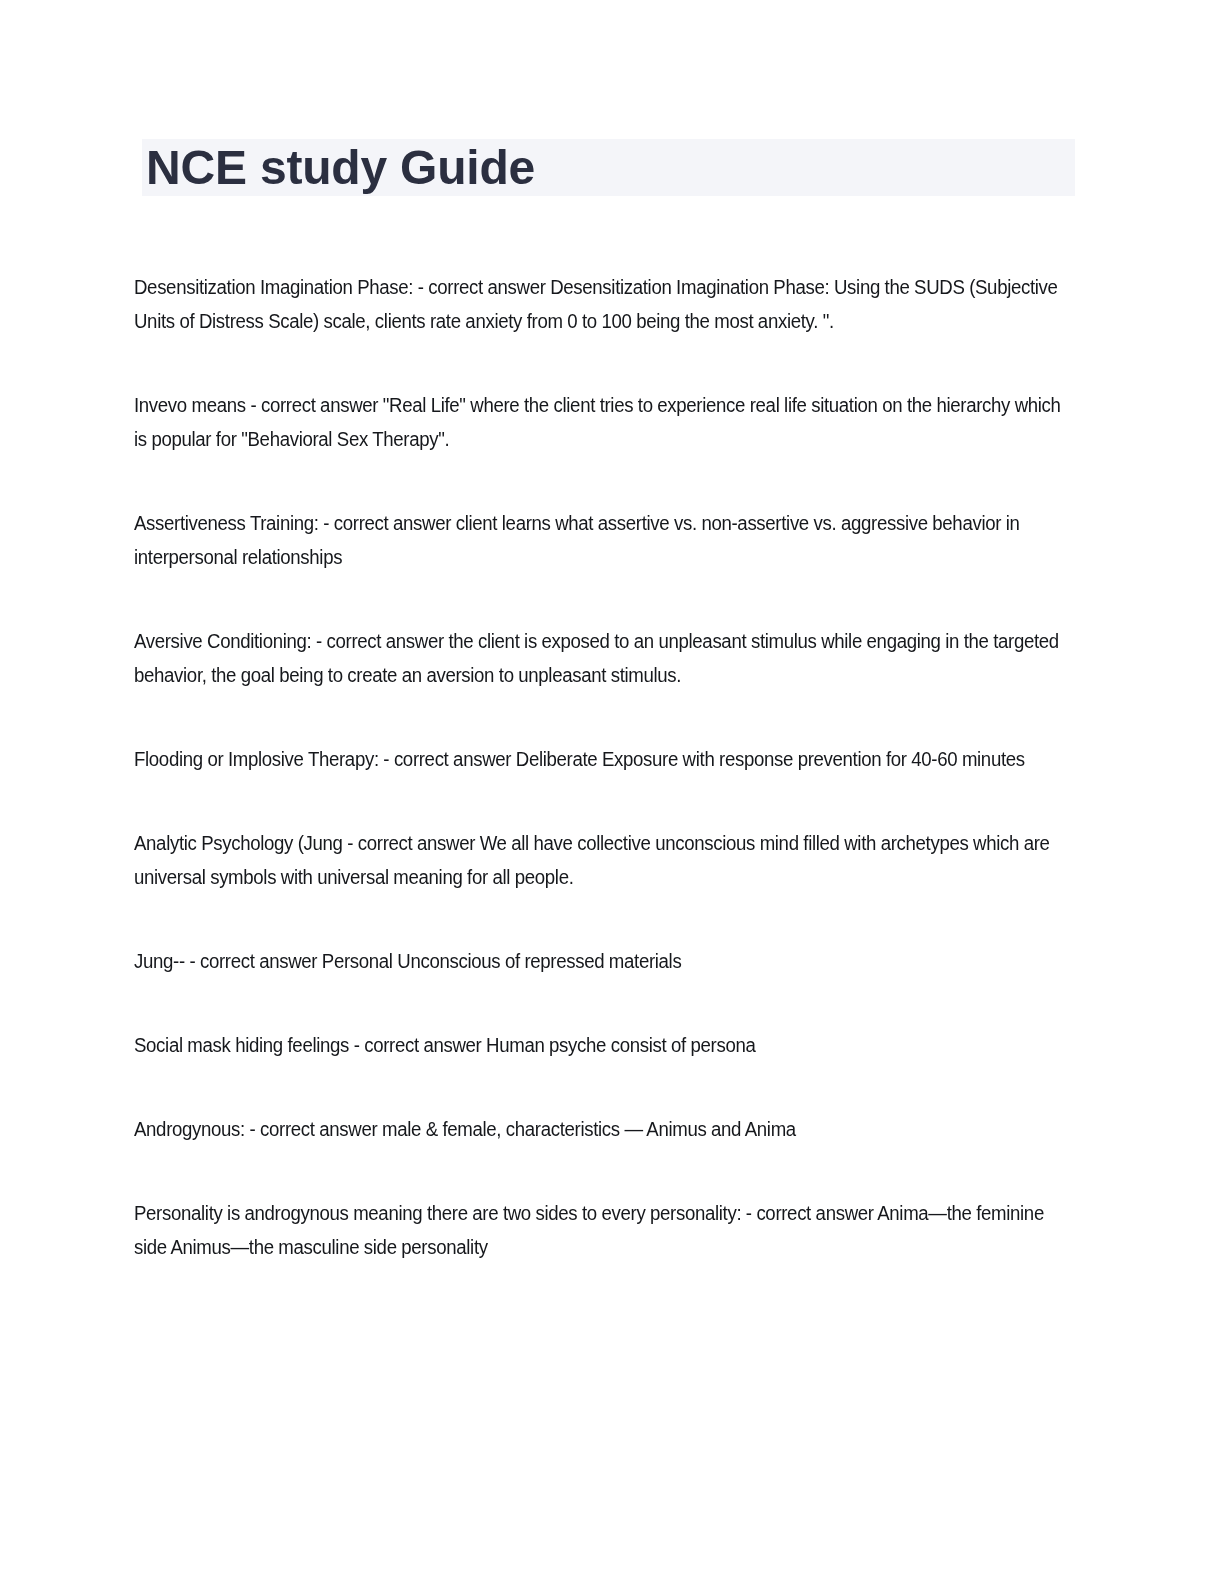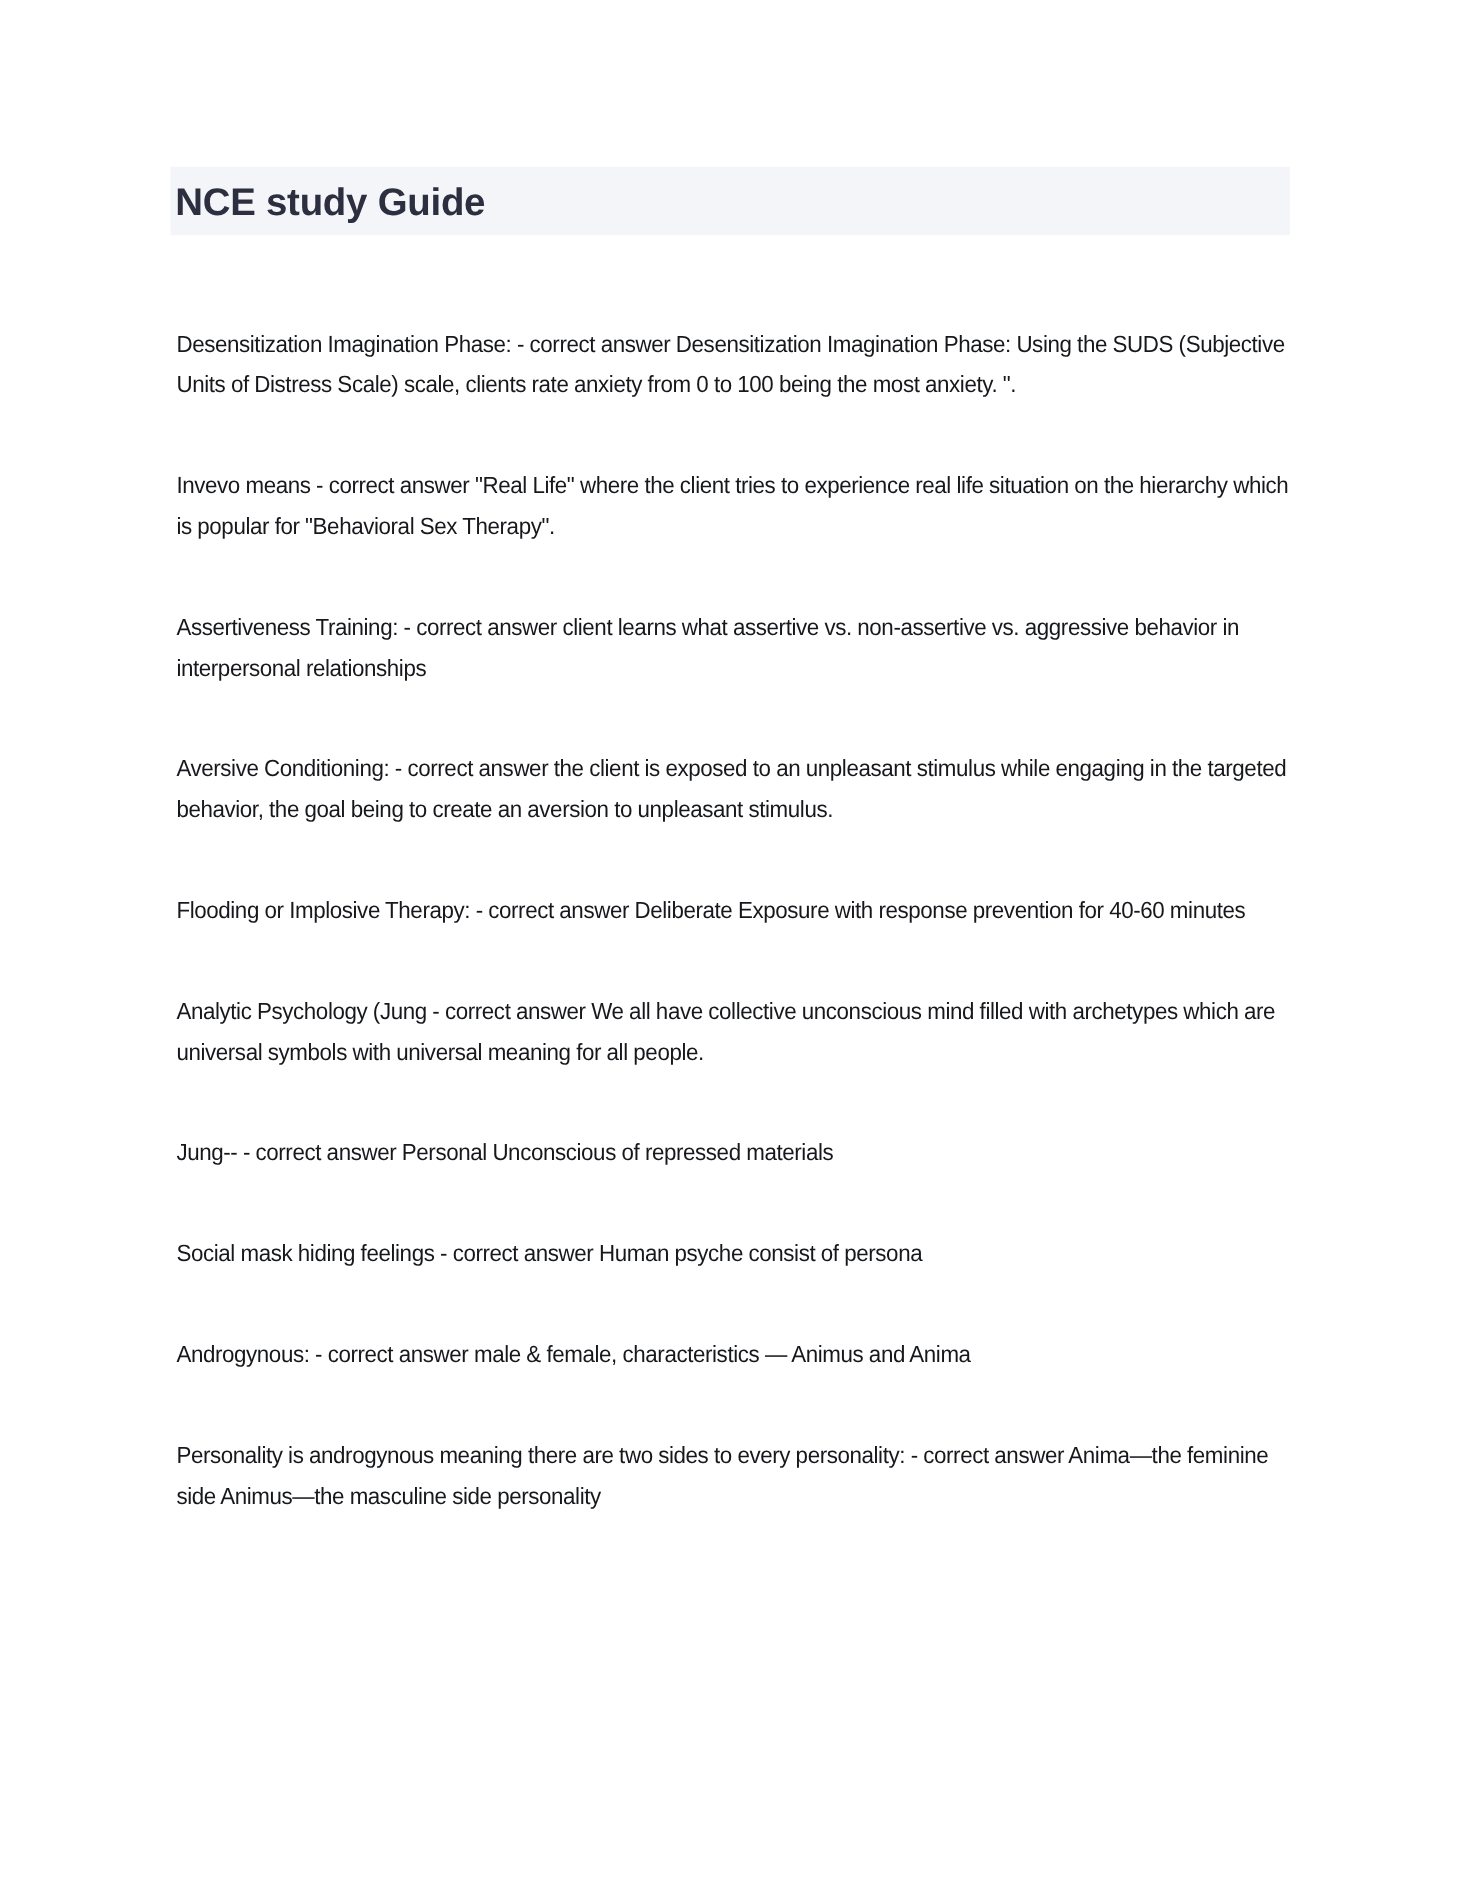--- a/index.html
+++ b/index.html
@@ -38,32 +38,32 @@
     left: 142px;
     top: 139px;
     width: 933px;
     height: 57px;
     margin: 0;
     display: flex;
     align-items: center;
     padding-left: 4px;
     box-sizing: border-box;
     font-family: "Liberation Sans", "DejaVu Sans", sans-serif;
-    font-size: 32px;
+    font-size: 48px;
     font-weight: bold;
     line-height: 1;
     letter-spacing: -0.2px;
     color: #2b2f40;
     white-space: nowrap;
   }
 
   
   .content {
     position: absolute;
-    left: 147px;
+    left: 134px;
     top: 270px;
     width: 930px;
   }
 
   .entry {
     margin: 0 0 50px 0;
     font-family: "Liberation Sans", "DejaVu Sans", sans-serif;
     font-size: 19.5px;
     line-height: 34px;
     color: #16181c;

